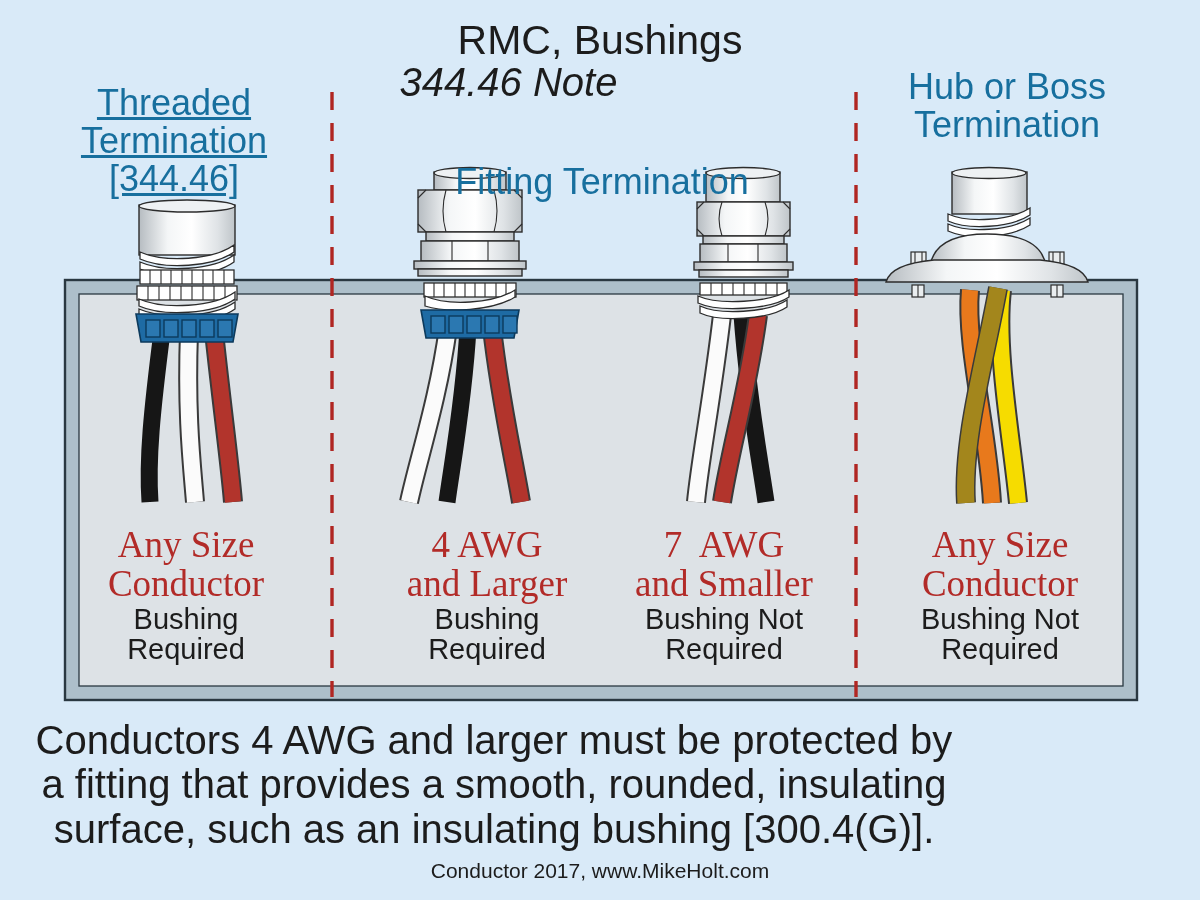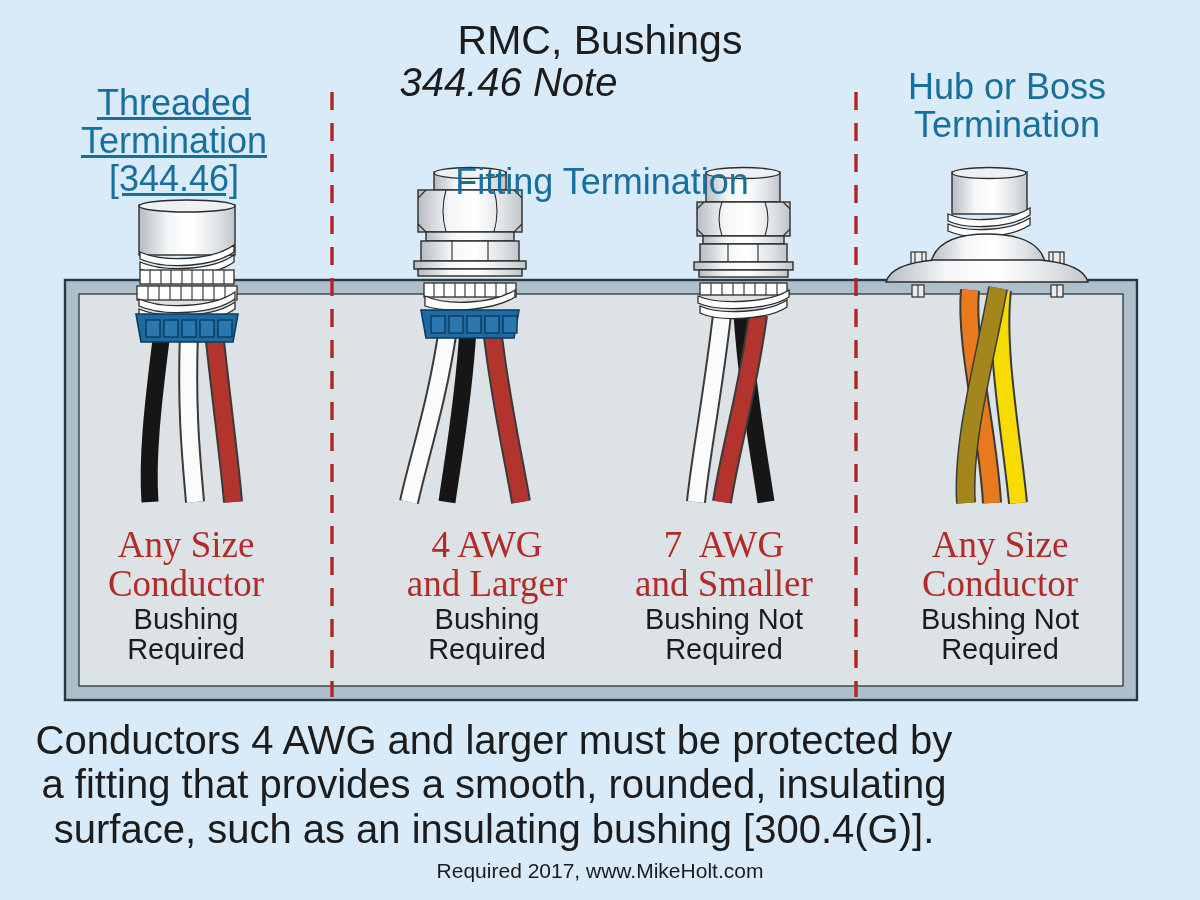--- a/index.html
+++ b/index.html
@@ -220,13 +220,13 @@
 Required</div>
 
 <div class="abs col-label red-label c4">Any Size
 Conductor</div>
 <div class="abs col-label black-label c4">Bushing Not
 Required</div>
 
 <div class="abs note">Conductors 4 AWG and larger must be protected by
 a fitting that provides a smooth, rounded, insulating
 surface, such as an insulating bushing [300.4(G)].</div>
-<div class="abs copyright">Required 2017, www.MikeHolt.com</div>
+<div class="abs copyright">Conductor 2017, www.MikeHolt.com</div>
 
 </body></html>

